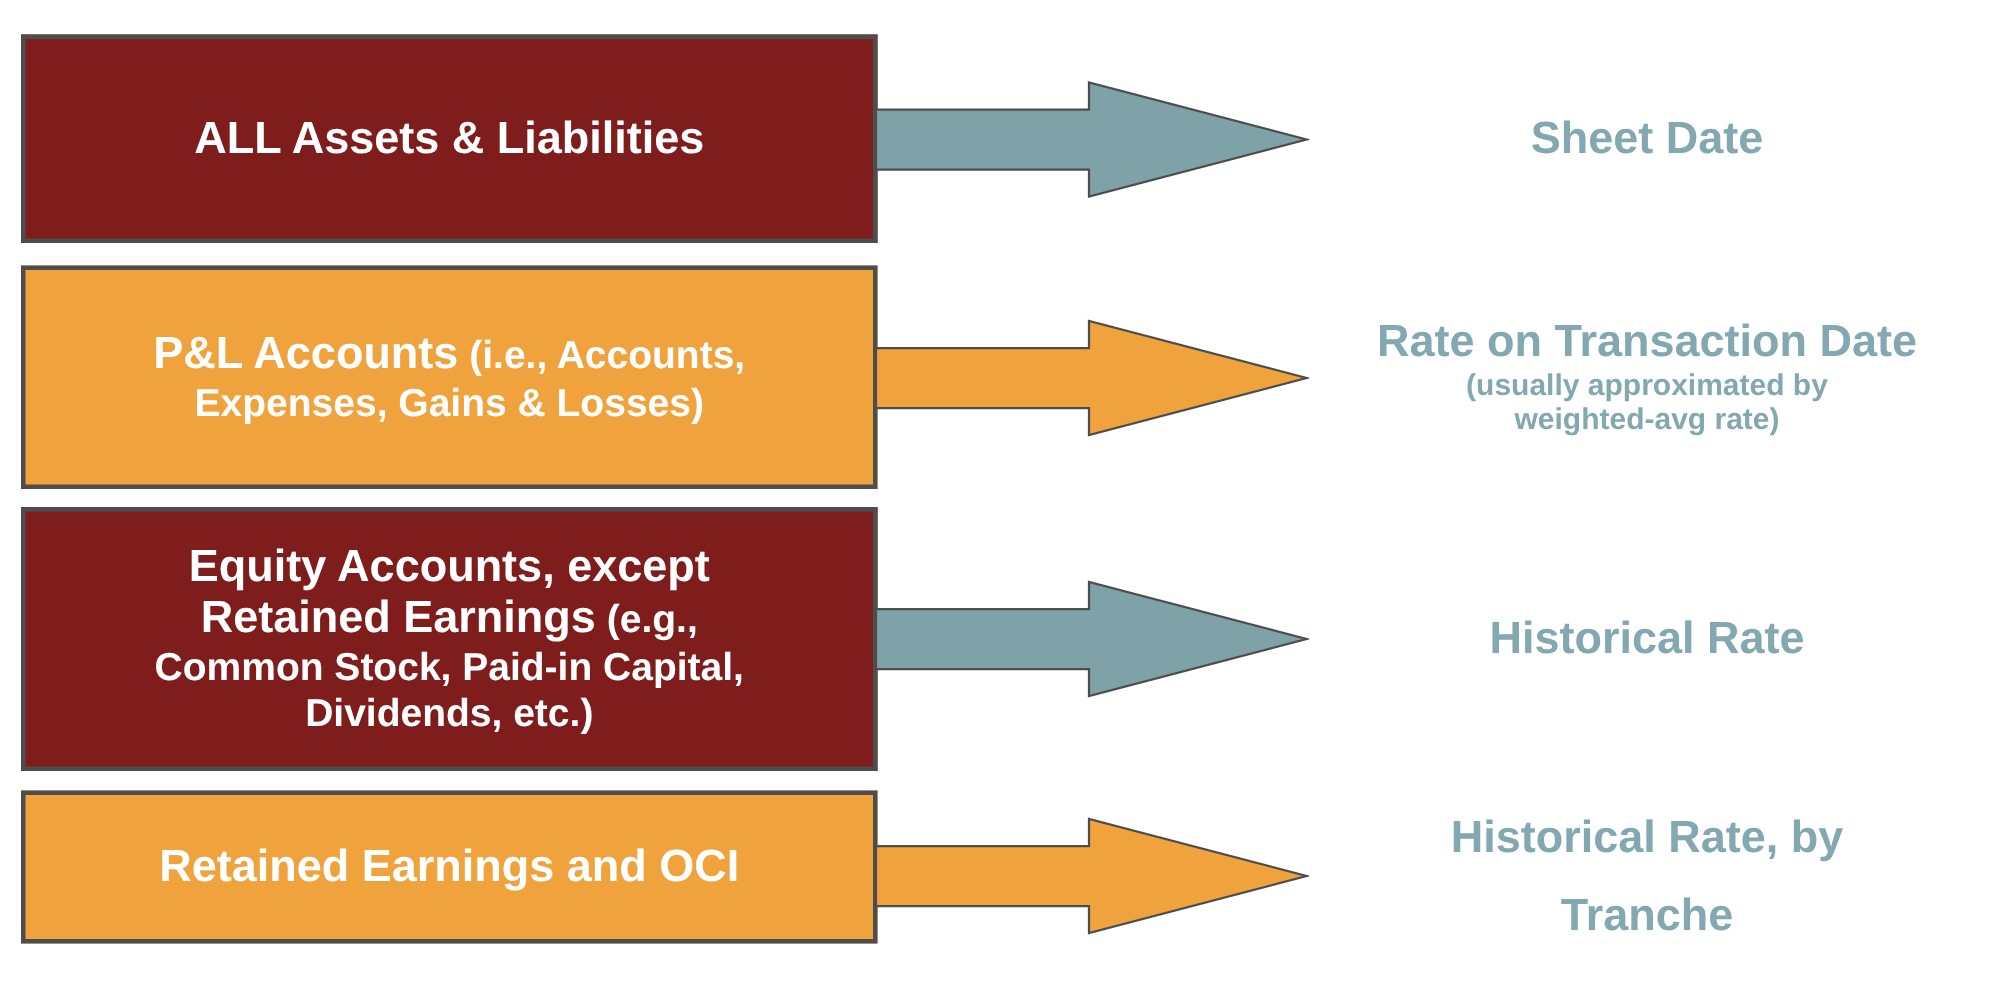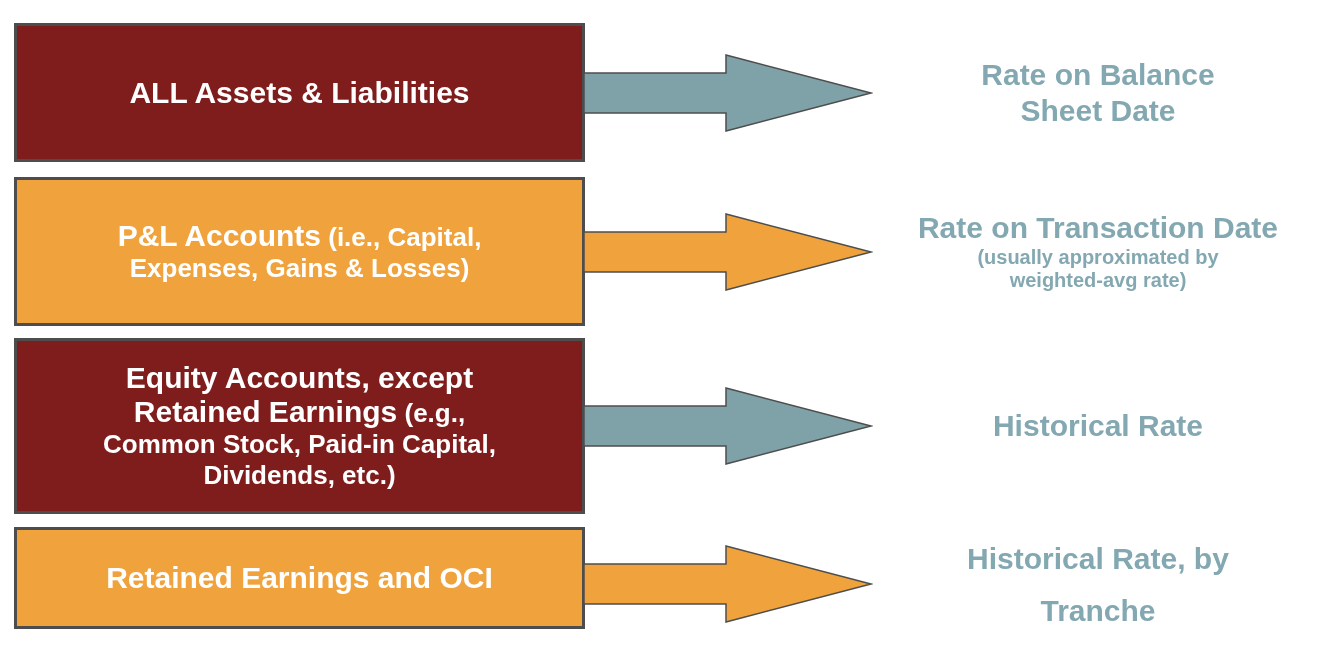--- a/index.html
+++ b/index.html
@@ -83,26 +83,25 @@
 
 <div class="canvas">
 
   <div class="box teal r1-box">
     <div class="line big">ALL Assets &amp; Liabilities</div>
   </div>
   <svg class="flow-arrow r1-arrow" viewBox="0 0 290 80">
     <polygon points="1,20 143,20 143,2 288,40 143,78 143,60 1,60" fill="#7FA2A9"></polygon>
   </svg>
   <div class="result r1-result">
-    <div class="big">Rate on Balance</div>
     <div class="big">Sheet Date</div>
   </div>
 
   <div class="box orange r2-box">
-    <div class="line"><span class="big">P&amp;L Accounts</span><span class="small"> (i.e., Capital,</span></div>
+    <div class="line"><span class="big">P&amp;L Accounts</span><span class="small"> (i.e., Accounts,</span></div>
     <div class="line small">Expenses, Gains &amp; Losses)</div>
   </div>
   <svg class="flow-arrow r2-arrow" viewBox="0 0 290 80">
     <polygon points="1,20 143,20 143,2 288,40 143,78 143,60 1,60" fill="#F0A33C"></polygon>
   </svg>
   <div class="result r2-result">
     <div class="big">Rate on Transaction Date</div>
     <div class="small">(usually approximated by</div>
     <div class="small">weighted-avg rate)</div>
   </div>

